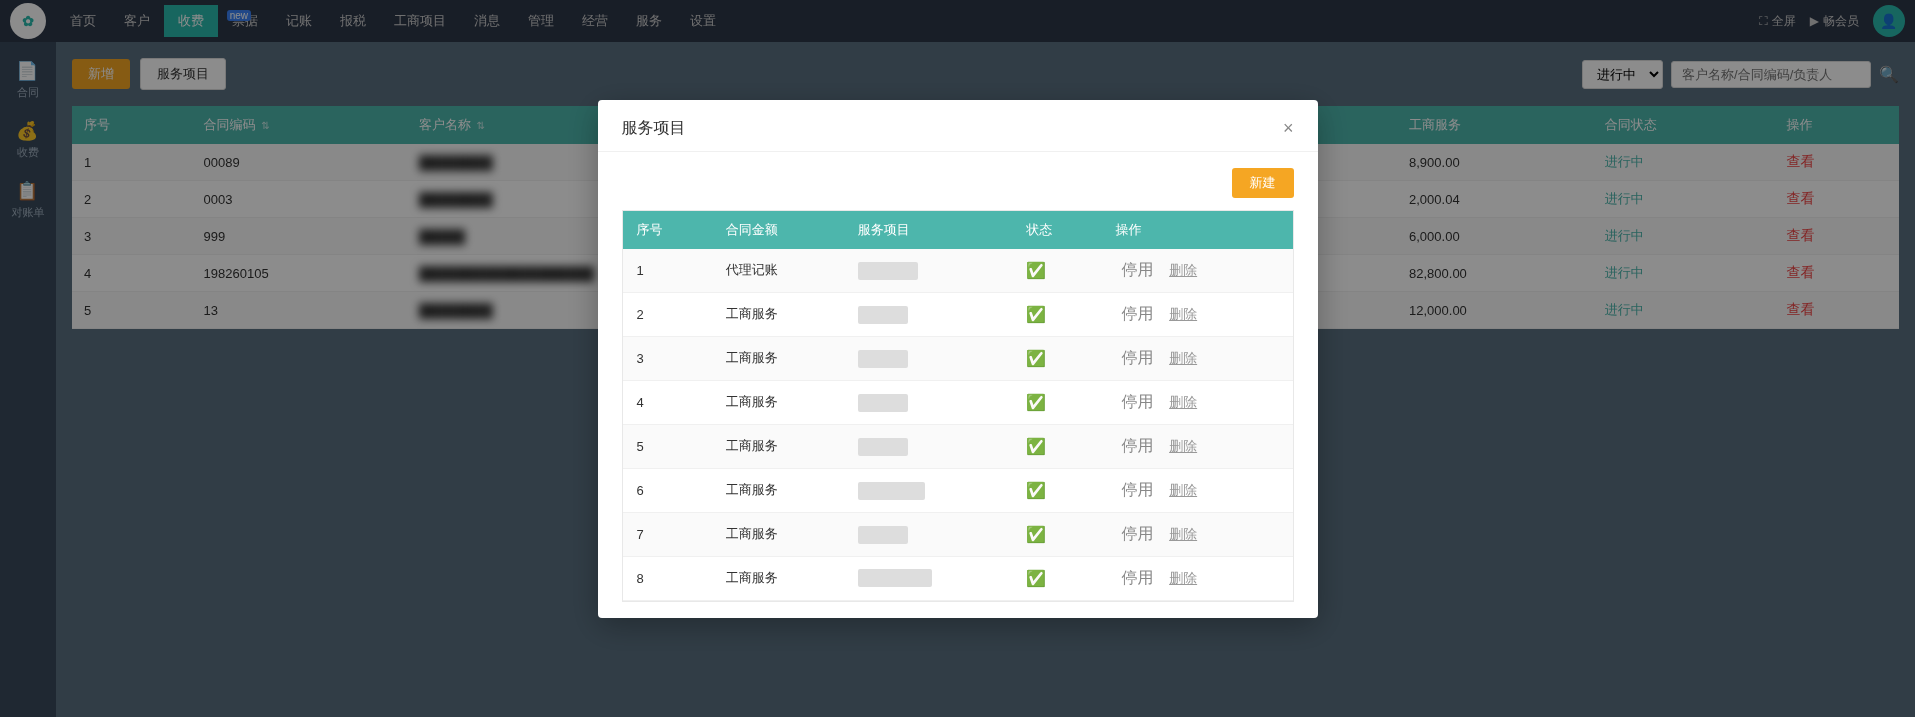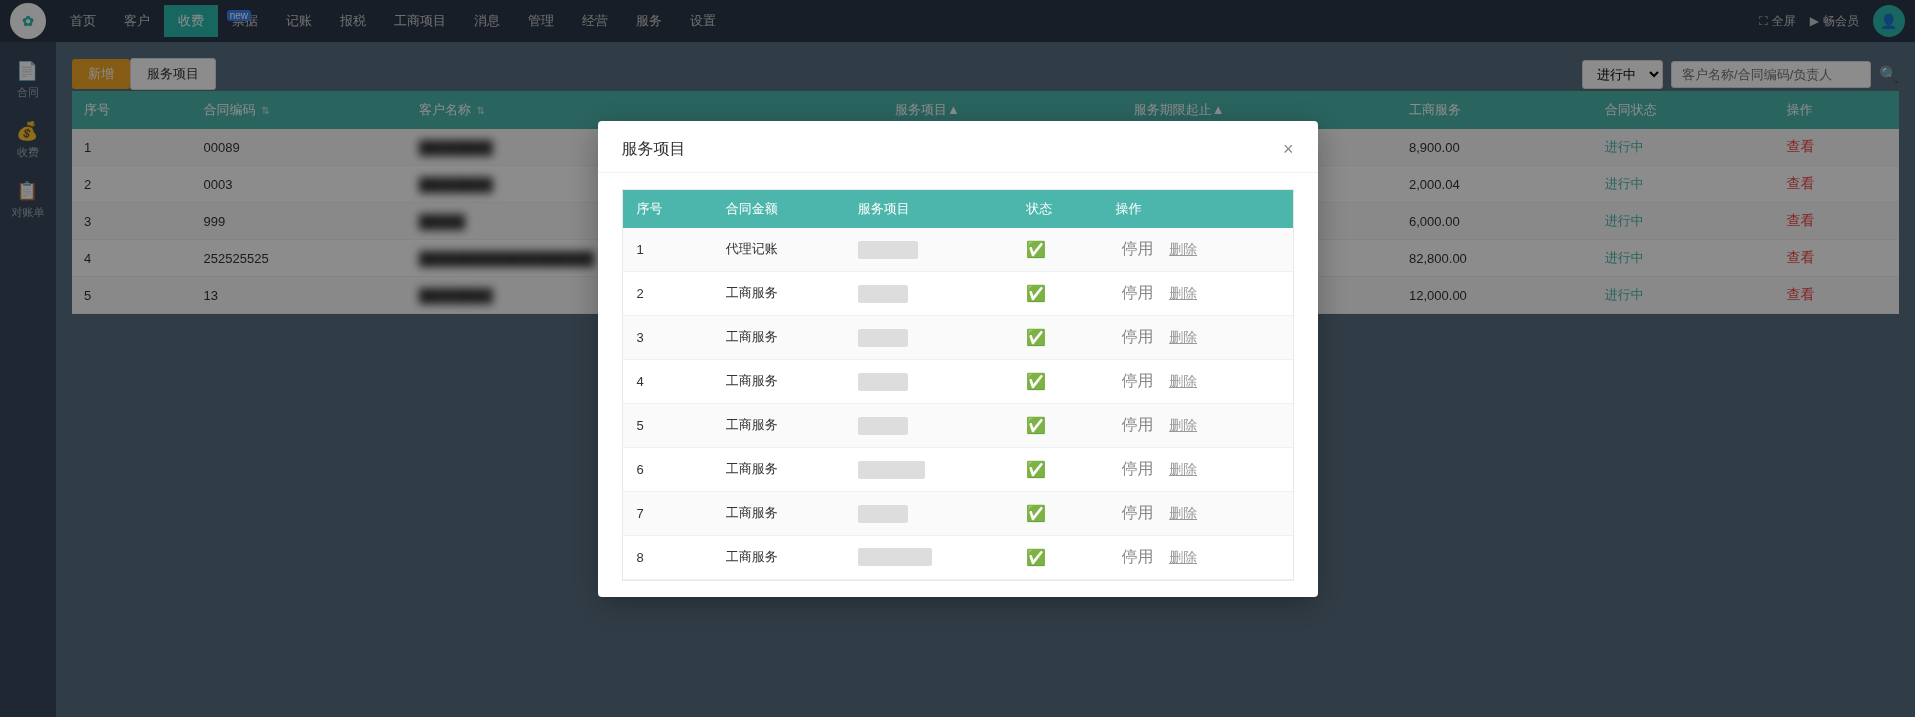--- a/index.html
+++ b/index.html
@@ -96,21 +96,21 @@
       overflow: auto;
     }
 
     
     .contract-panel {
       background: #5a7080;
     }
 
     
     .toolbar {
-      display: flex; align-items: center; gap: 0; margin-bottom: 1px;
+      display: flex; align-items: center; gap: 10px; margin-bottom: 16px;
     }
     .btn-new {
       background: #f5a623;
       color: #fff;
       border: none;
       padding: 6px 16px;
       border-radius: 3px;
       cursor: pointer;
       font-size: 13px;
     }
@@ -420,21 +420,21 @@
     <td>999</td>
     <td><span class="blurred">█████</span></td>
     <td>小规模记账</td>
     <td>202305-202404</td>
     <td>6,000.00</td>
     <td><span class="status-badge">进行中</span></td>
     <td><button class="btn-view">查看</button></td>
   </tr>
             <tr>
     <td>4</td>
-    <td>252525525</td>
+    <td>198260105</td>
     <td><span class="blurred">███████████████████</span></td>
     <td>一般纳税人...</td>
     <td>201807-202403</td>
     <td>82,800.00</td>
     <td><span class="status-badge">进行中</span></td>
     <td><button class="btn-view">查看</button></td>
   </tr>
             <tr>
     <td>5</td>
     <td>13</td>
@@ -451,20 +451,23 @@
   </div>
 </div>
 
 <div class="overlay">
   <div class="modal">
     <div class="modal-header">
       <span class="modal-title">服务项目</span>
       <button class="modal-close">×</button>
     </div>
     <div class="modal-body">
+      <div class="modal-toolbar">
+        <button class="btn-modal-new">新建</button>
+      </div>
       <div class="modal-table-wrap">
         <table class="modal-table">
           <thead>
             <tr>
               <th>序号</th>
               <th>合同金额</th>
               <th>服务项目</th>
               <th>状态</th>
               <th>操作</th>
             </tr>

